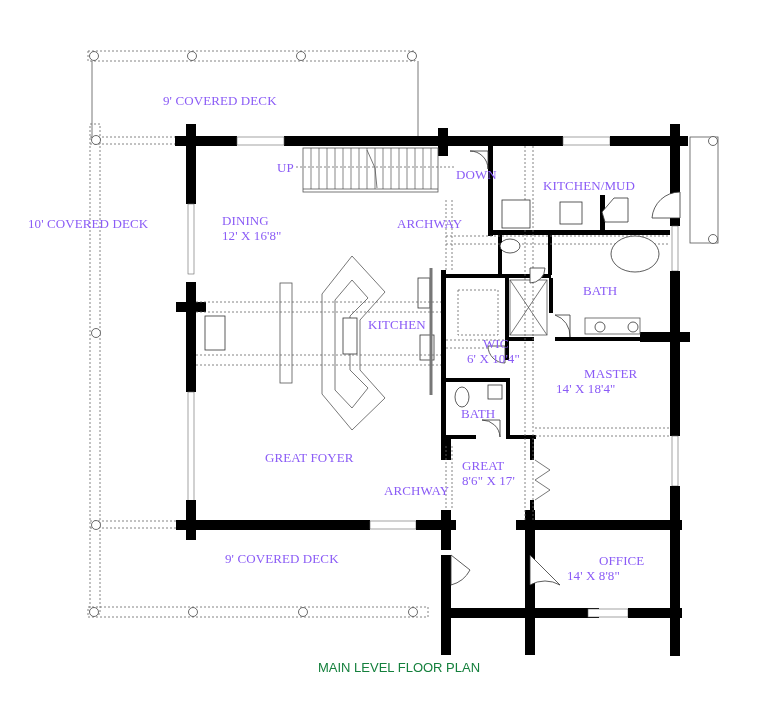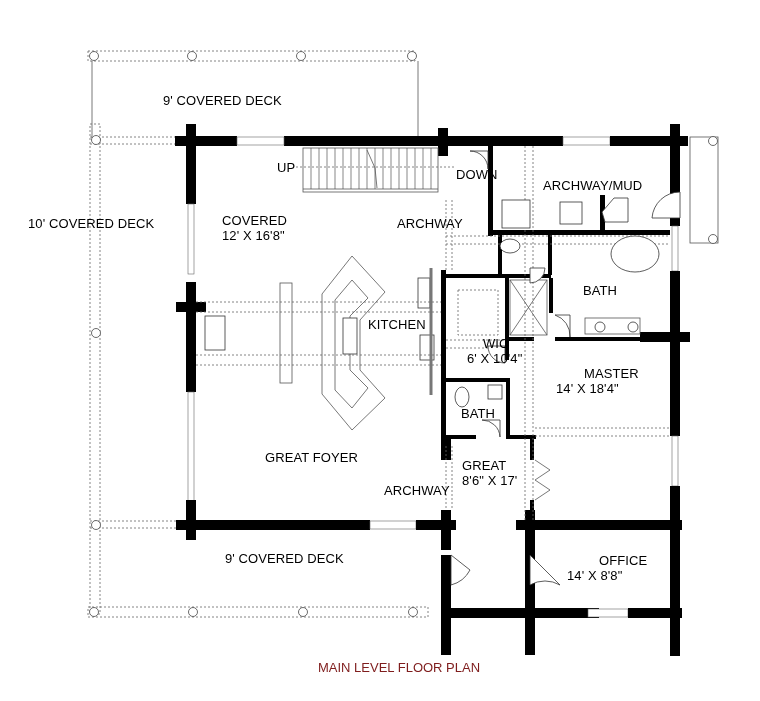--- a/index.html
+++ b/index.html
@@ -1,19 +1,19 @@
 <!DOCTYPE html>
 <html><head>
 <meta charset="utf-8">
 <style>
   html, body { margin: 0; padding: 0; background: #ffffff; }
   body { width: 760px; height: 701px; position: relative; overflow: hidden; font-family: "Liberation Sans", sans-serif; color: #111; }
   #plan { position: absolute; left: 0; top: 0; width: 760px; height: 701px; }
-  .lbl { position: absolute; font-size: 13px; line-height: 15px; color: #000000; white-space: nowrap; letter-spacing: 0.1px; }
-  .title { position: absolute; font-size: 13px; color: #7f1d1d; white-space: nowrap; }
+  .lbl { position: absolute; font-size: 13px; line-height: 15px; color: #8b5cf6; white-space: nowrap; letter-spacing: 0.1px; font-family: Liberation Serif, serif; }
+  .title { position: absolute; font-size: 13px; color: #15803d; white-space: nowrap; }
   .wall { fill: #000; }
   .thin { stroke: #555; stroke-width: 0.8; fill: none; }
   .dash { stroke: #666; stroke-width: 0.8; fill: none; stroke-dasharray: 2 2; }
   .win { fill: #fff; stroke: #666; stroke-width: 0.6; }
   .post { fill: #fff; stroke: #444; stroke-width: 0.8; }
   .door { fill: #fff; stroke: #333; stroke-width: 0.8; }
   .fix { fill: #fff; stroke: #333; stroke-width: 0.8; }
 </style>
 </head>
 <body>
@@ -209,28 +209,28 @@
 
 <div class="lbl" style="left:163px;top:93px;">9' COVERED DECK</div>
 <div class="lbl" style="left:28px;top:216px;">10' COVERED DECK</div>
 <div class="lbl" style="left:225px;top:551px;">9' COVERED DECK</div>
 
 <div class="lbl" style="left:277px;top:160px;">UP</div>
 <div class="lbl" style="left:456px;top:167px;">DOWN</div>
 <div class="lbl" style="left:397px;top:216px;">ARCHWAY</div>
 <div class="lbl" style="left:384px;top:483px;">ARCHWAY</div>
 
-<div class="lbl" style="left:222px;top:213px;">COVERED</div>
+<div class="lbl" style="left:222px;top:213px;">DINING</div>
 <div class="lbl" style="left:222px;top:228px;">12' X 16'8"</div>
 
 <div class="lbl" style="left:368px;top:317px;">KITCHEN</div>
 
 <div class="lbl" style="left:265px;top:450px;">GREAT FOYER</div>
 
-<div class="lbl" style="left:543px;top:178px;">ARCHWAY/MUD</div>
+<div class="lbl" style="left:543px;top:178px;">KITCHEN/MUD</div>
 
 <div class="lbl" style="left:583px;top:283px;">BATH</div>
 
 <div class="lbl" style="left:467px;top:336px;margin-left:16px;">WIC</div>
 <div class="lbl" style="left:467px;top:351px;">6' X 10'4"</div>
 
 <div class="lbl" style="left:584px;top:366px;">MASTER</div>
 <div class="lbl" style="left:556px;top:381px;">14' X 18'4"</div>
 
 <div class="lbl" style="left:461px;top:406px;">BATH</div>

